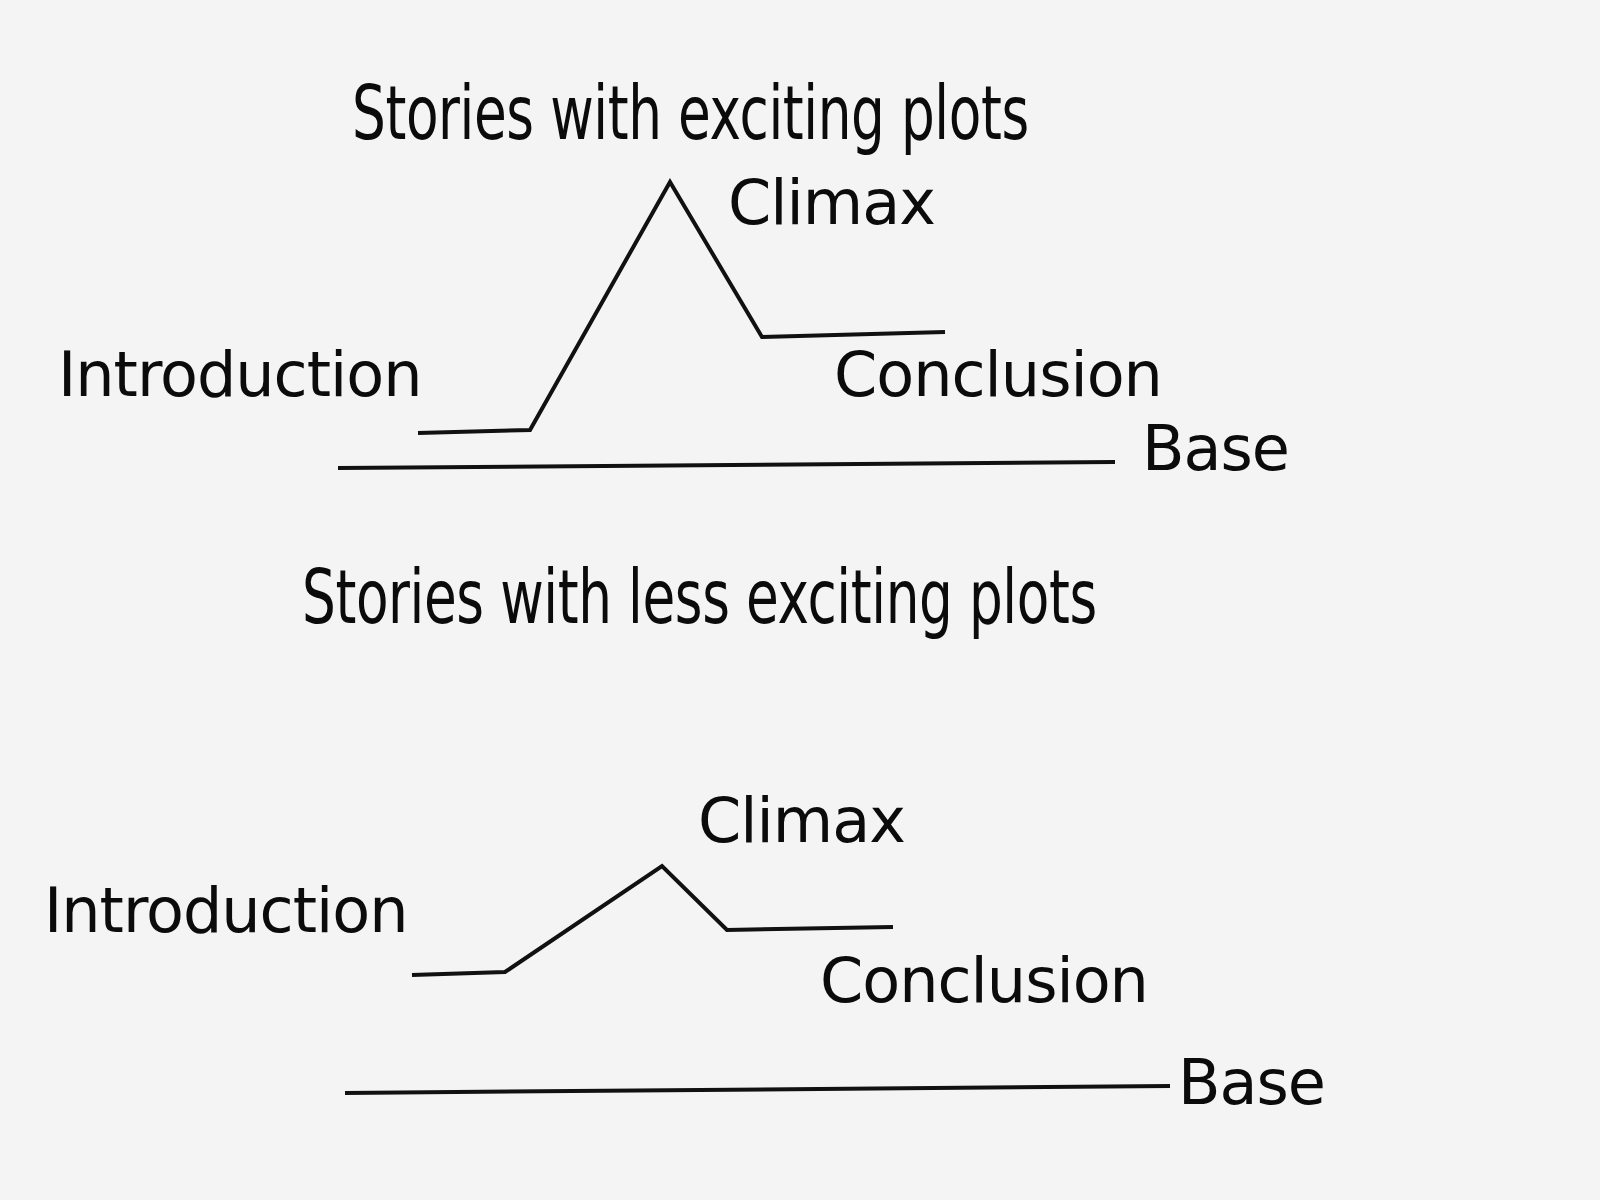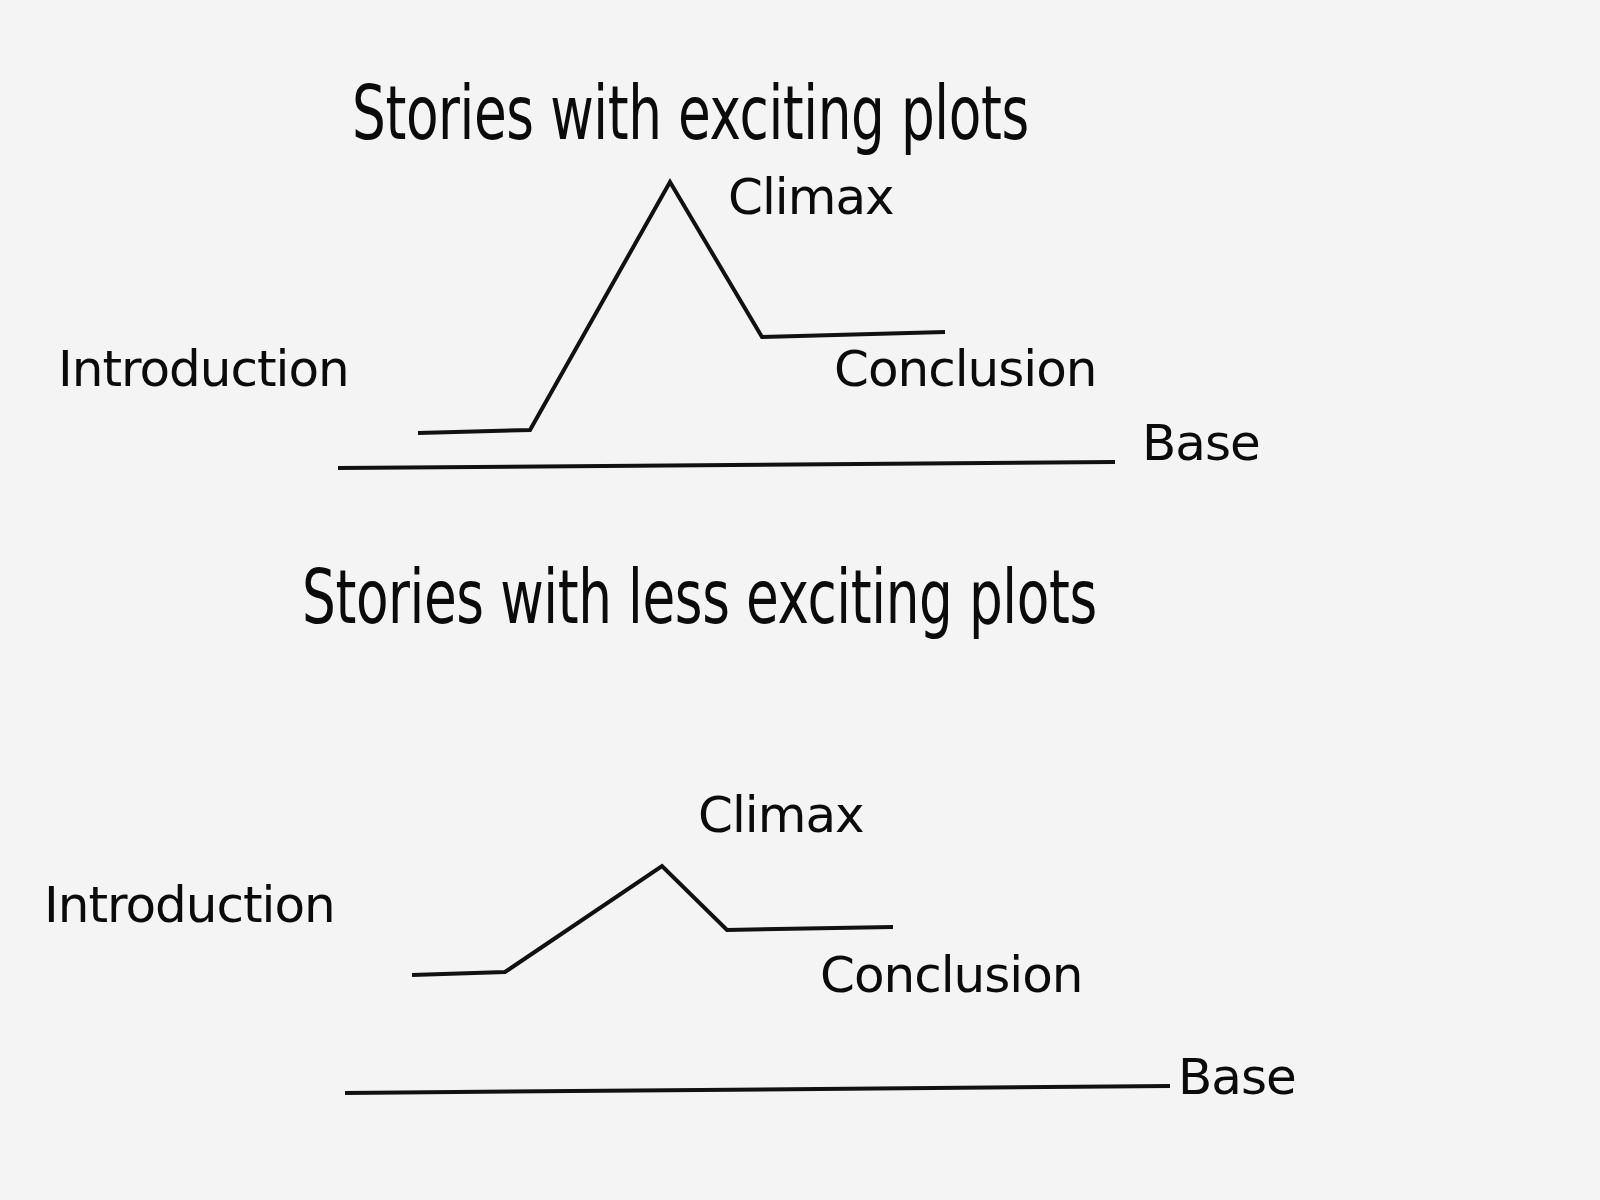--- a/index.html
+++ b/index.html
@@ -42,21 +42,21 @@
     font-weight: 400;
     font-size: 74px;
     letter-spacing: -0.5px;
     transform: scaleX(0.80);
     transform-origin: left top;
   }
   
   .part-label {
     font-family: "DejaVu Sans", sans-serif;
     font-weight: 400;
-    font-size: 50px;
+    font-size: 62px;
     letter-spacing: -1px;
   }
 
   
   #title-1      { left: 352px; top: 76px;  }
   #climax-1     { left: 728px; top: 172px; }
   #intro-1      { left: 58px;  top: 344px; }
   #conclusion-1 { left: 834px; top: 344px; }
   #base-1       { left: 1142px; top: 418px; }
 

